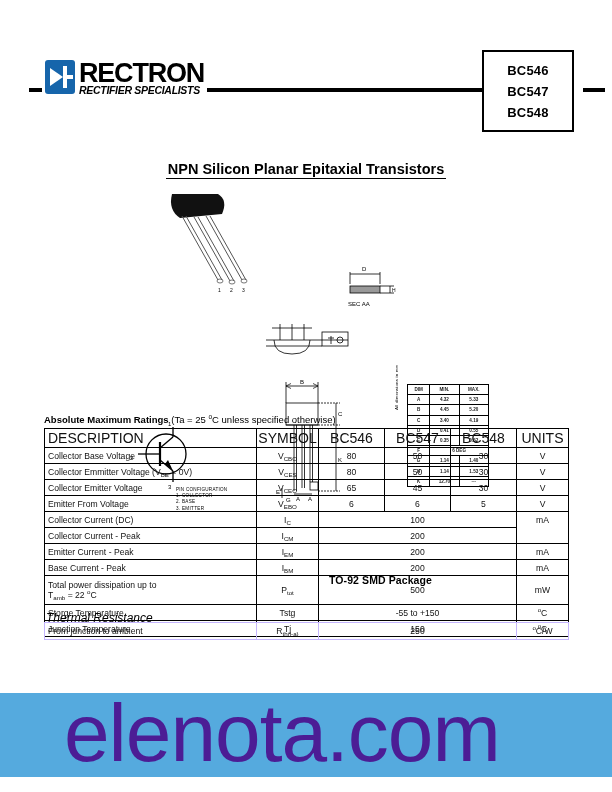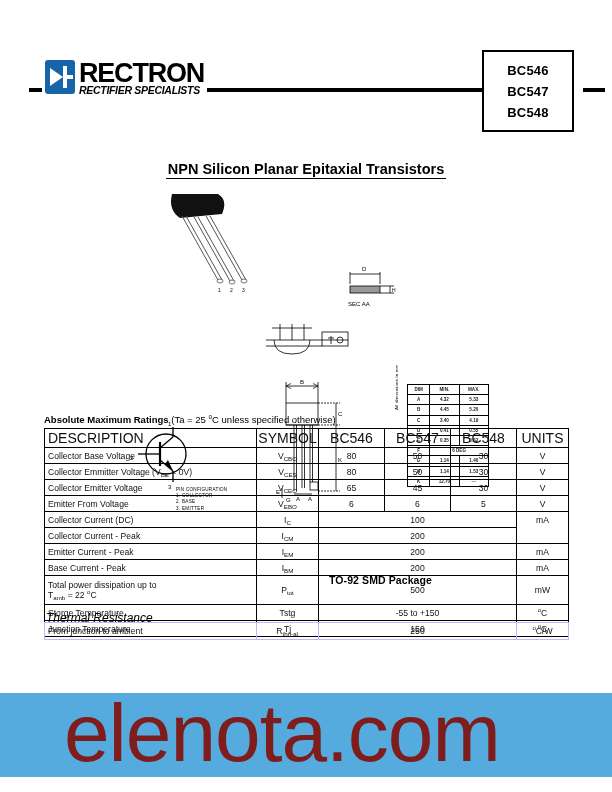--- a/index.html
+++ b/index.html
@@ -273,21 +273,21 @@
     width: 612px;
     height: 84px;
     background: #55aade;
     overflow: hidden;
   }
   .banner-text {
     position: absolute;
     left: 64px;
     top: -6px;
     font-size: 82px;
-    color: #7f1d1d;
+    color: #4c1d95;
     font-family: "Liberation Sans", sans-serif;
     letter-spacing: -1px;
     line-height: 92px;
   }
 </style>
 </head>
 <body>
 
 <div class="header">
   <div class="tick-left"></div>

